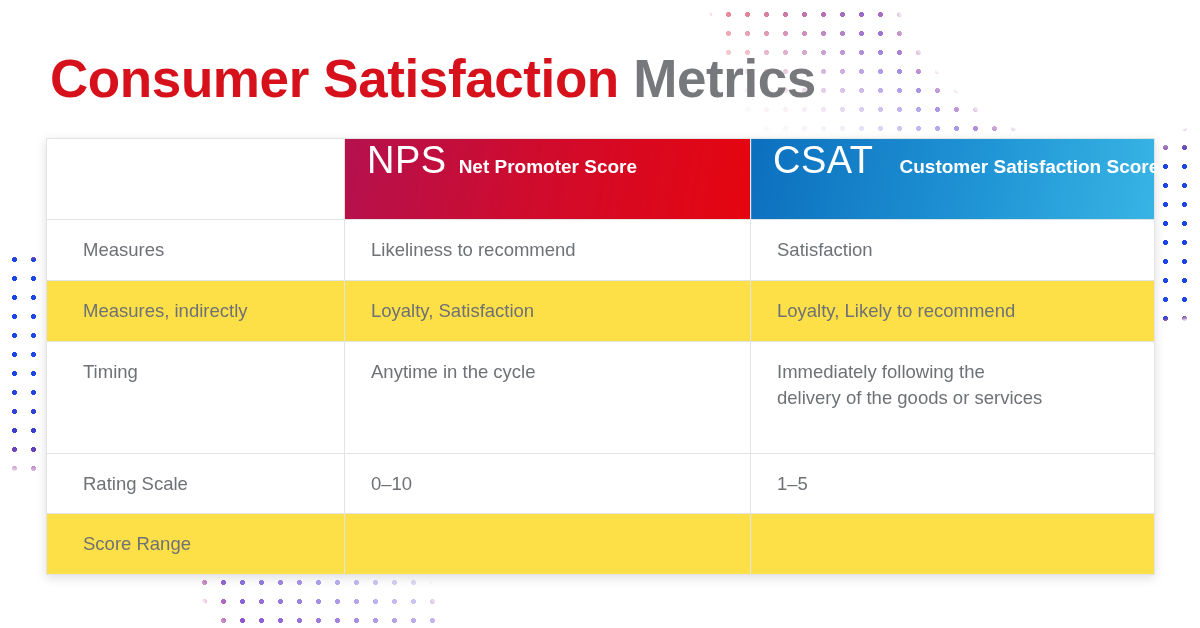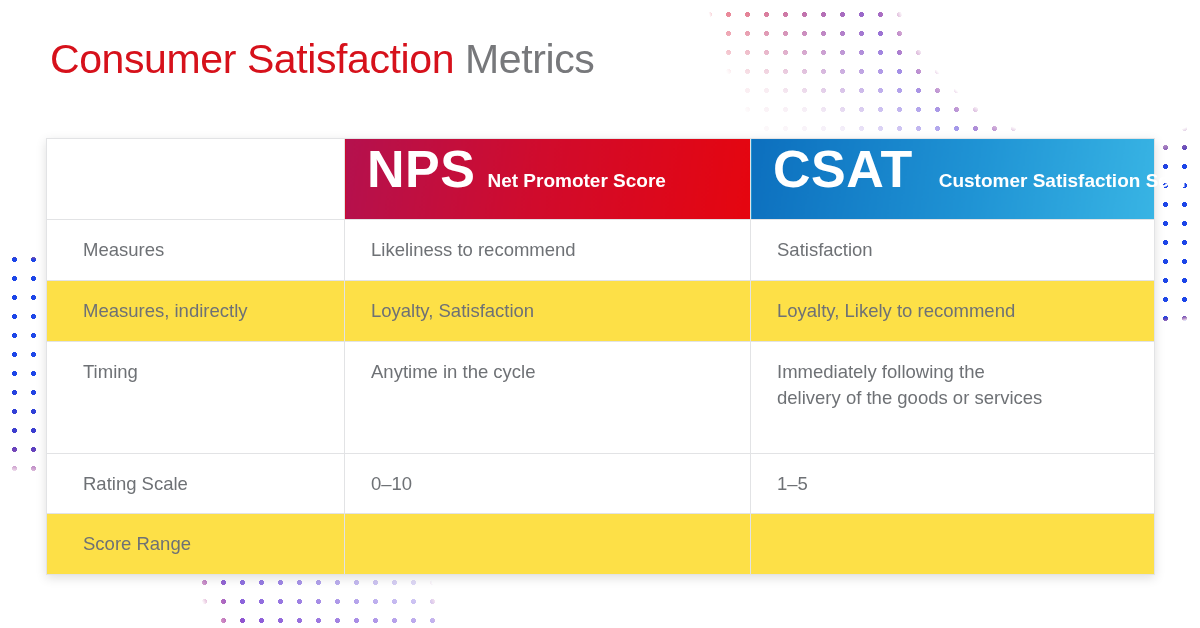--- a/index.html
+++ b/index.html
@@ -137,24 +137,24 @@
     background:
       radial-gradient(ellipse 620px 470px at 600px 330px,
                       #fff 0 46%, rgba(255,255,255,0.92) 58%,
                       rgba(255,255,255,0.35) 76%, rgba(255,255,255,0) 92%);
   }
 
   
   #page-title {
     position: absolute;
     left: 50px;
-    top: 36px;
+    top: 48px;
     z-index: 4;
-    font-size: 41px;
-    font-weight: 400;
+    font-size: 53px;
+    font-weight: 700;
     letter-spacing: -0.4px;
     white-space: nowrap;
   }
   #page-title .t-accent { color: #d6111b; }
   #page-title .t-muted  { color: #77787b; }
 
   
   #metrics-table {
     position: absolute;
     left: 46px;
@@ -185,22 +185,22 @@
   th.head-csat {
     padding: 0 0 0 22px;
     vertical-align: middle;
     white-space: nowrap;
   }
   th.head-nps  { background: linear-gradient(100deg, #b4114e 0%, #d00b2c 48%, #e5050f 100%); }
   th.head-csat { background: linear-gradient(100deg, #0c6fbe 0%, #1f93d4 55%, #38b4e4 100%); }
 
   .abbr {
     color: #ffffff;
-    font-size: 52px;
-    font-weight: 700;
+    font-size: 38px;
+    font-weight: 400;
     letter-spacing: 0.5px;
     vertical-align: baseline;
   }
   .full {
     color: #ffffff;
     font-size: 19px;
     font-weight: 700;
     margin-left: 12px;
     vertical-align: baseline;
     text-align: right;

